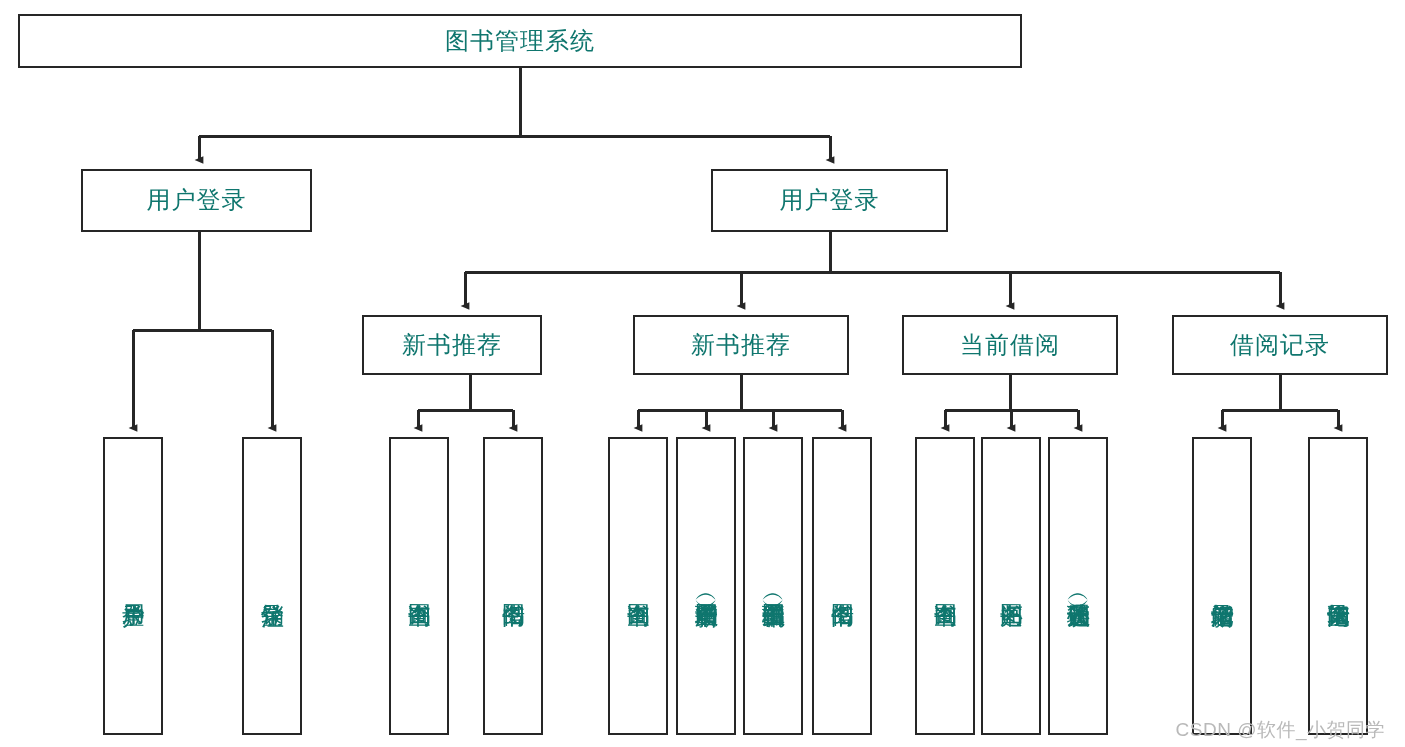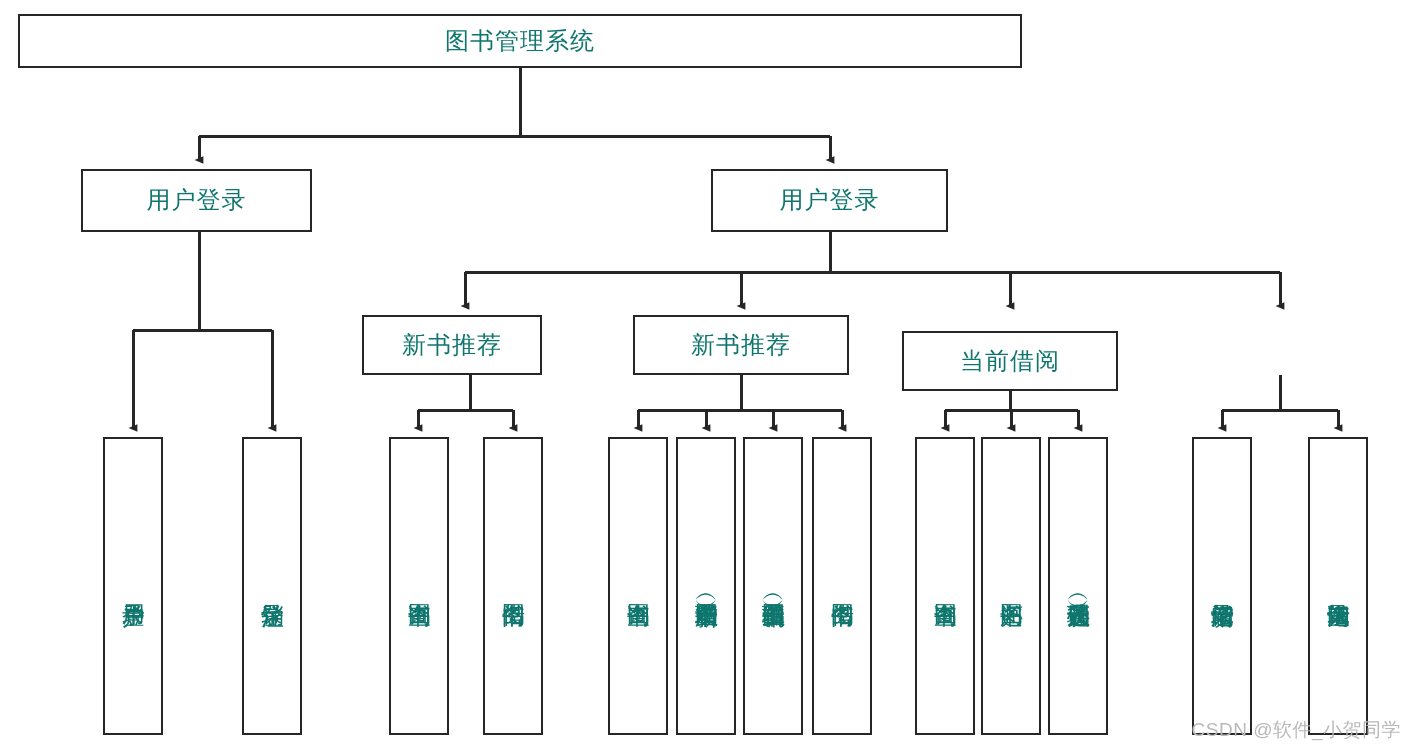--- a/index.html
+++ b/index.html
@@ -48,21 +48,21 @@
   }
   .node.vert .vtext {
     writing-mode: vertical-rl;
     text-orientation: upright;
     white-space: nowrap;
     display: block;
   }
   .node .htext { display: block; }
   .watermark {
     position: absolute;
-    right: 4px;
+    right: 20px;
     bottom: 4px;
     font-size: 19px;
     color: #b9b9b9;
     letter-spacing: 0.5px;
     white-space: nowrap;
     user-select: none;
   }
 </style>
 </head>
 <body>
@@ -132,22 +132,25 @@
   <div class="node horiz" style="left:711px; top:169px; width:237px; height:63px;">
     <span class="htext">用户登录</span>
   </div>
 
   <div class="node horiz" style="left:362px; top:315px; width:180px; height:60px;">
     <span class="htext">新书推荐</span>
   </div>
   <div class="node horiz" style="left:633px; top:315px; width:216px; height:60px;">
     <span class="htext">新书推荐</span>
   </div>
-  <div class="node horiz" style="left:902px; top:315px; width:216px; height:60px;margin-top:16px;">
+  <div class="node horiz" style="left:902px; top:315px; width:216px; height:60px;">
     <span class="htext">当前借阅</span>
+  </div>
+  <div class="node horiz" style="left:1172px; top:315px; width:216px; height:60px;">
+    <span class="htext">借阅记录</span>
   </div>
 
   <div class="node vert" style="left:103px; top:437px; width:60px; height:298px;">
     <span class="vtext">用户登录</span>
   </div>
   <div class="node vert" style="left:242px; top:437px; width:60px; height:298px;">
     <span class="vtext">注销登录</span>
   </div>
 
   <div class="node vert" style="left:389px; top:437px; width:60px; height:298px;">

